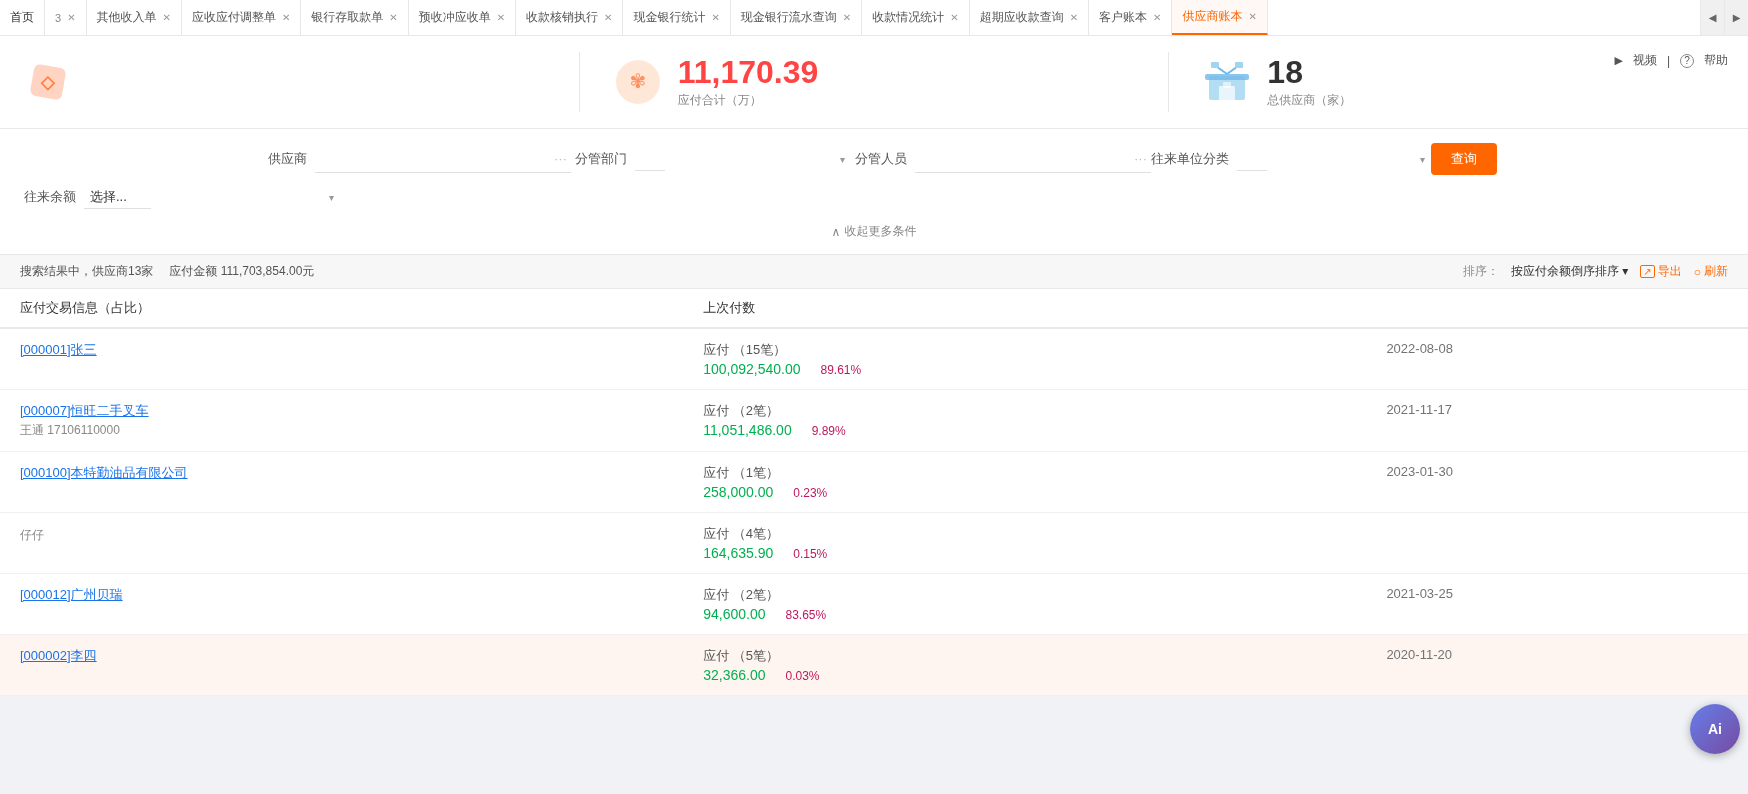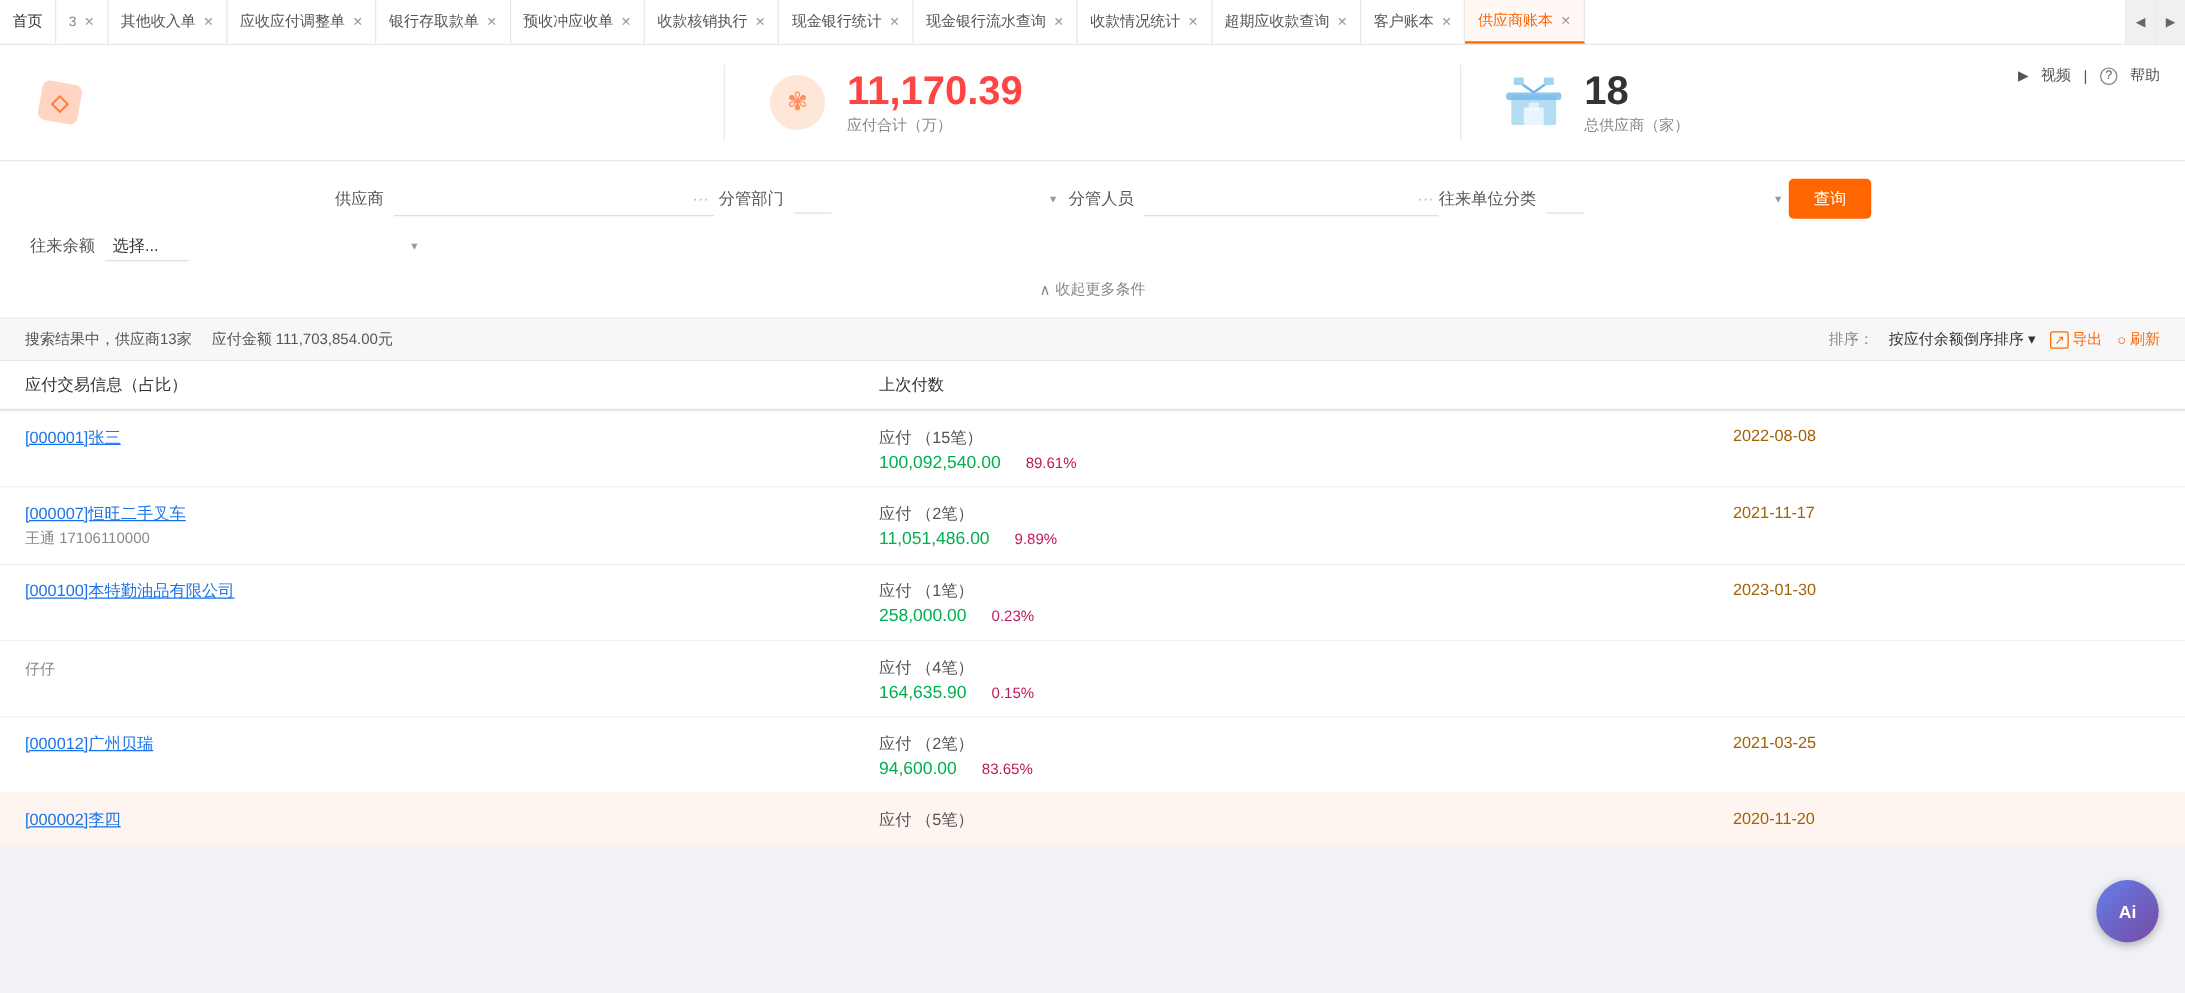--- a/index.html
+++ b/index.html
@@ -52,21 +52,21 @@
     .table-header { display: grid; grid-template-columns: 2fr 2fr 1fr; padding: 10px 20px; border-bottom: 2px solid #e8e8e8; font-size: 13px; font-weight: 500; color: #333; background: #fff; }
     .table-row { display: grid; grid-template-columns: 2fr 2fr 1fr; padding: 12px 20px; border-bottom: 1px solid #f0f0f0; align-items: start; }
     .table-row:nth-child(even) { background: #fff; }
     .table-row.highlighted { background: #fff5f0; }
     .supplier-link { color: #1a73e8; text-decoration: underline; cursor: pointer; font-size: 13px; }
     .supplier-sub { font-size: 12px; color: #888; margin-top: 2px; }
     .payable-count { font-size: 13px; color: #555; }
     .payable-amount { font-size: 14px; color: #00b050; font-weight: 500; margin-top: 2px; }
     .payable-pct { font-size: 12px; color: #be185d; margin-left: 12px; }
     .payable-row { display: flex; align-items: baseline; gap: 8px; }
-    .last-pay-date { font-size: 13px; color: #a16207; }
+    .last-pay-date { font-size: 13px; color: #737373; }
   </style>
 </head>
 <body>
 
 <div class="nav-bar">
   <div class="nav-item nav-home">
     <span>首页</span>
   </div>
   <div class="nav-item" style="color:#888;font-size:11px;">
     <span>3</span>
@@ -346,23 +346,27 @@
       <span class="last-pay-date">2021-03-25</span>
     </div>
   </div>
       <div class="table-row highlighted">
     <div>
       <div><a href="#" class="supplier-link">[000002]李四</a></div>
 
     </div>
     <div>
       <div class="payable-count">应付 （5笔）</div>
+      <div class="payable-row">
+        <span class="payable-amount">32,366.00</span>
+        <span class="payable-pct">0.03%</span>
+      </div>
     </div>
     <div>
       <span class="last-pay-date">2020-11-20</span>
     </div>
   </div>
     </div>
 </div>
 
-<div style="position:fixed;right:21px;bottom:40px;width:50px;height:50px;background:linear-gradient(135deg,#667eea,#764ba2);border-radius:50%;display:flex;align-items:center;justify-content:center;cursor:pointer;box-shadow:0 2px 8px rgba(0,0,0,0.3);">
+<div style="position:fixed;right:8px;bottom:40px;width:50px;height:50px;background:linear-gradient(135deg,#667eea,#764ba2);border-radius:50%;display:flex;align-items:center;justify-content:center;cursor:pointer;box-shadow:0 2px 8px rgba(0,0,0,0.3);">
   <span style="color:#fff;font-weight:bold;font-size:14px;">Ai</span>
 </div>
 
 </body></html>

